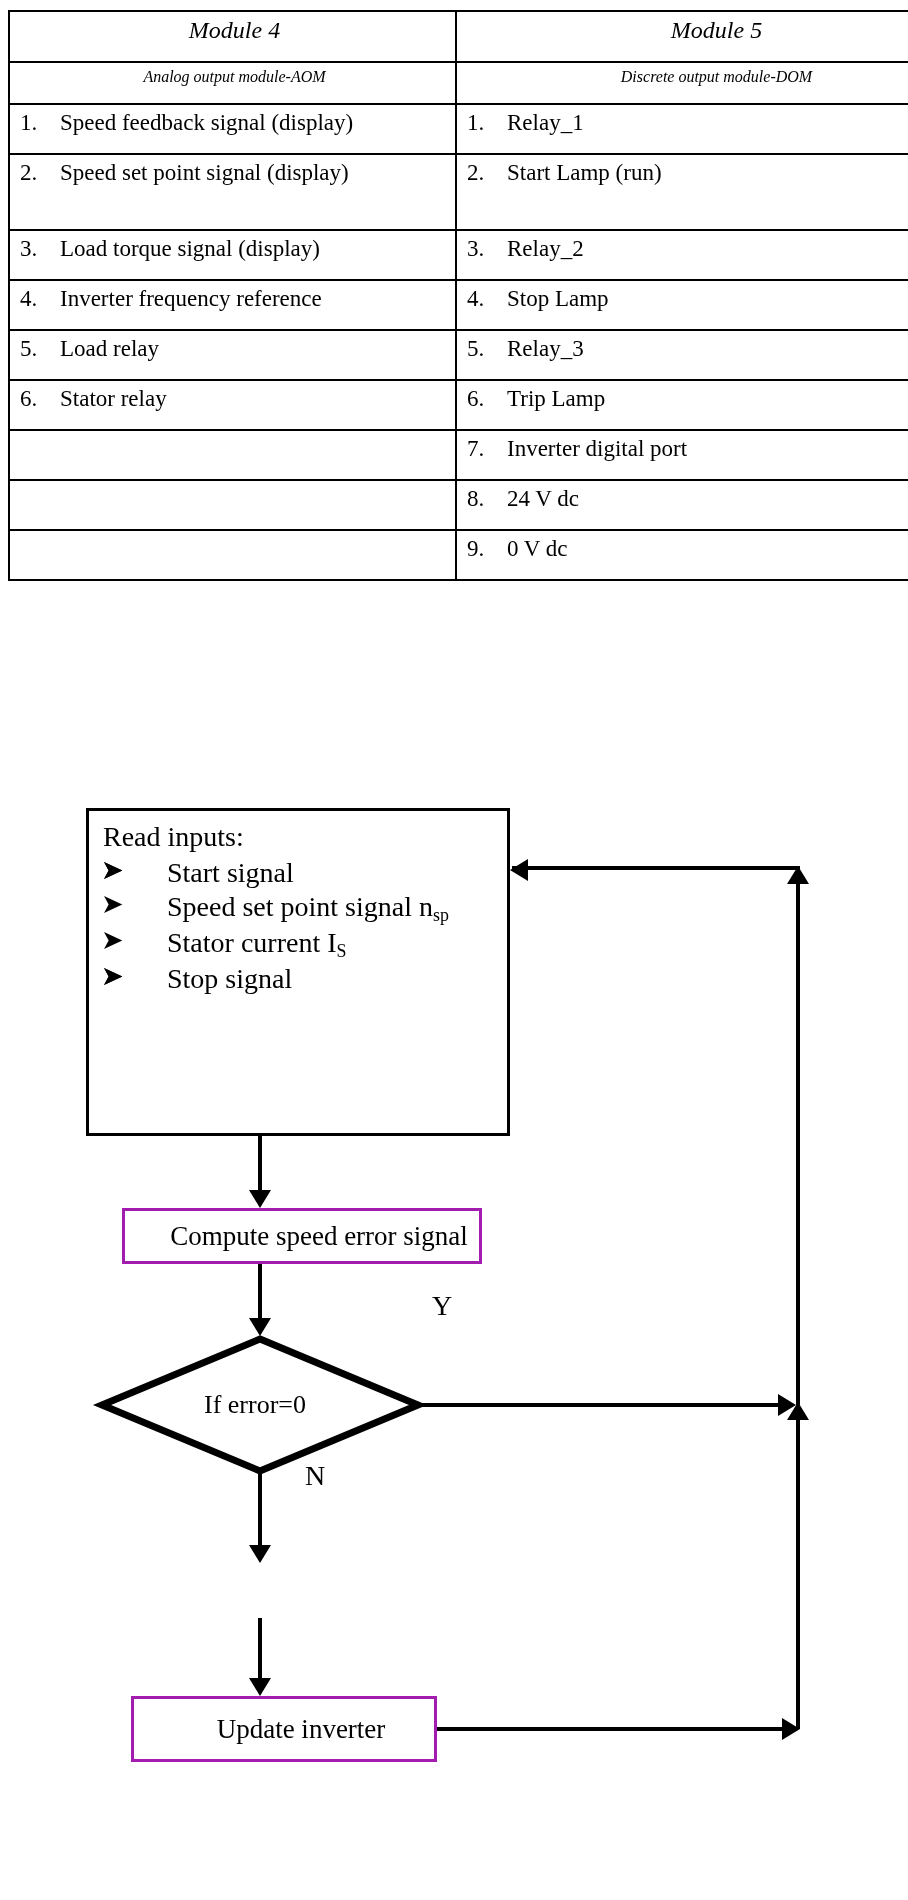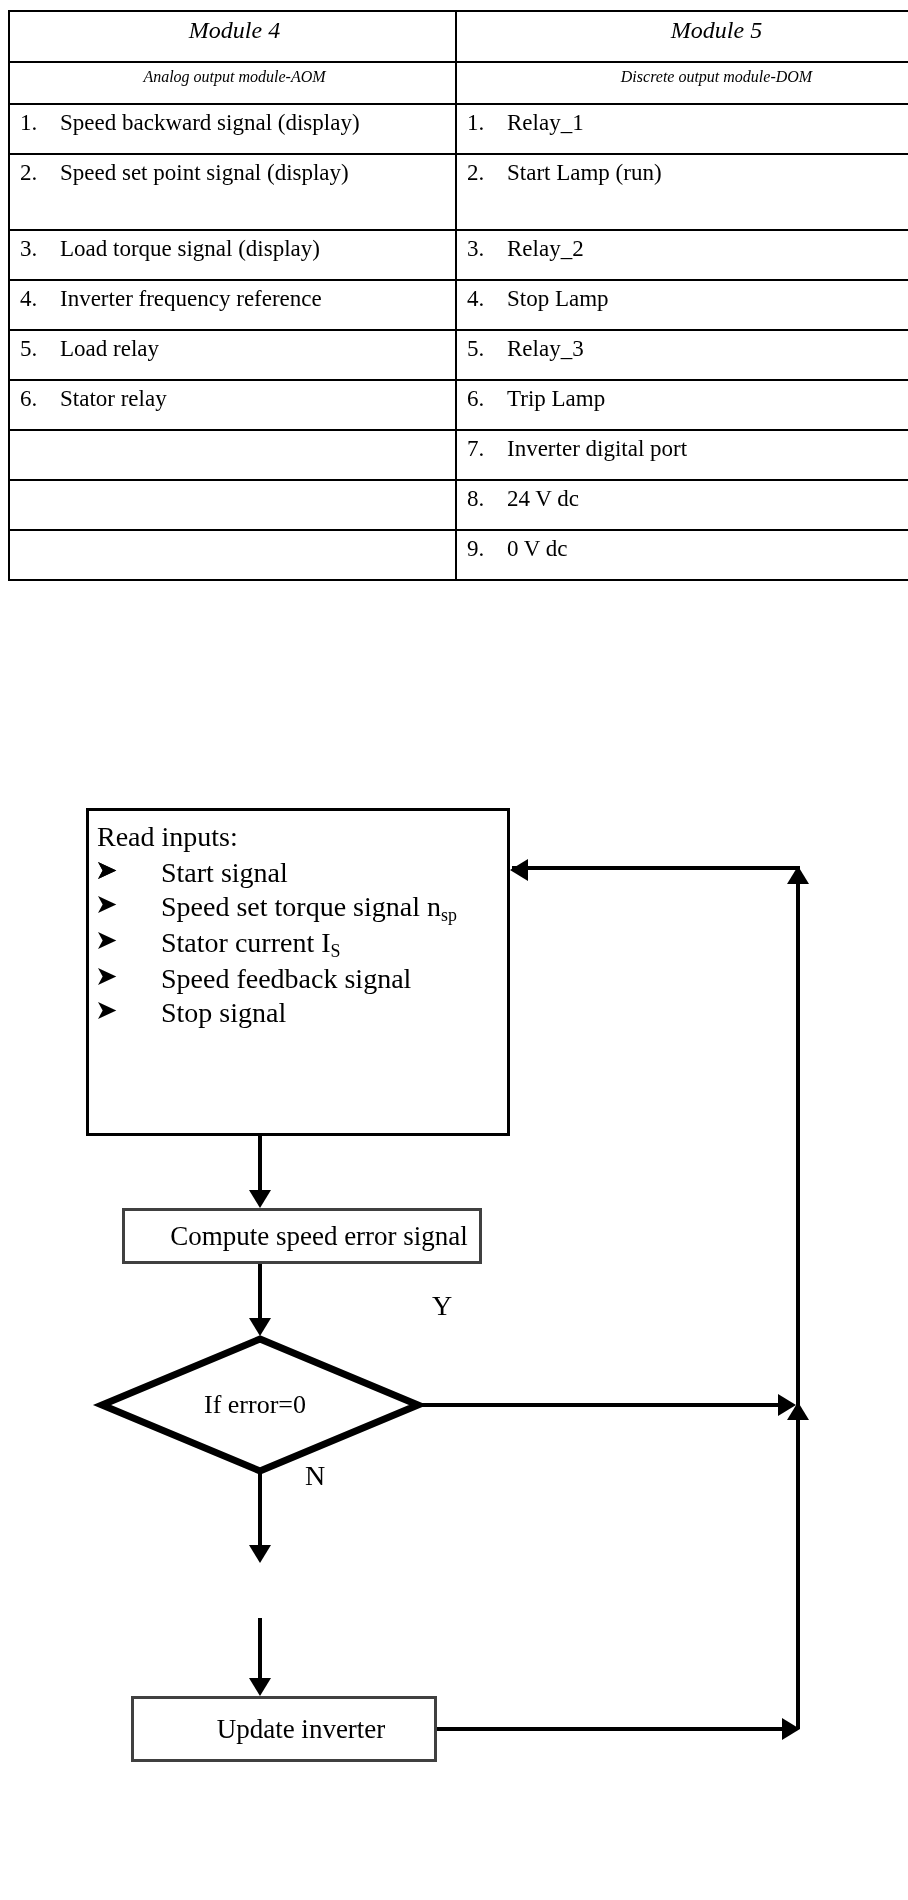--- a/index.html
+++ b/index.html
@@ -75,21 +75,21 @@
     border: 3px solid #000000;
     background: #ffffff;
     font-size: 27px;
     line-height: 1.3;
   }
   #read-inputs-box {
     left: 86px;
     top: 118px;
     width: 424px;
     height: 328px;
-    padding: 8px 6px 6px 6px;
+    padding: 8px 6px 6px 12px;
     font-size: 28px;
   }
   #read-inputs-box .title { margin: 0 0 1px 2px; }
   #read-inputs-box ul {
     list-style: none;
     margin: 0;
     padding: 0;
   }
   #read-inputs-box li {
     position: relative;
@@ -101,21 +101,21 @@
     position: absolute;
     left: 0px;
     top: -2px;
     font-size: 27px;
     line-height: 1.19;
   }
   sub { font-size: 0.64em; vertical-align: -0.28em; margin-top: 36px; }
   .mbox {
     position: absolute;
     box-sizing: border-box;
-    border: 3px solid #404040;
+    border: 3px solid #a21caf;
     background: #ffffff;
     display: flex;
     align-items: center;
     justify-content: center;
     font-size: 27px;
     text-align: center;
     padding-left: 34px;
   }
 
   
@@ -176,21 +176,21 @@
       </tr>
       <tr>
         <td class="col-a hdr-sub">Analog output module-AOM</td>
         <td class="col-b hdr-sub">Discrete output module-DOM</td>
       </tr>
 
       <tr class="row-std">
         <td class="col-a">
           <div class="li">
             <span class="num">1.</span>
-            <span class="txt">Speed backward signal (display)</span>
+            <span class="txt">Speed feedback signal (display)</span>
           </div>
         </td>
         <td class="col-b">
           <div class="li">
             <span class="num">1.</span>
             <span class="txt">Relay_1</span>
           </div>
         </td>
       </tr>
 
@@ -307,27 +307,27 @@
   <div class="fbox" id="read-inputs-box">
     <div class="title">Read inputs:</div>
     <ul>
       <li>
         <span class="bullet">➤</span>
       </li>
       <li>
         <span class="bullet">➤</span><span>Start signal</span>
       </li>
       <li>
-        <span class="bullet">➤</span><span>Speed set torque signal n</span><sub>sp</sub>
+        <span class="bullet">➤</span><span>Speed set point signal n</span><sub>sp</sub>
       </li>
       <li>
         <span class="bullet">➤</span><span>Stator current I</span><sub>S</sub>
       </li>
       <li>
-        <span class="bullet">➤</span><span>Speed feedback signal</span>
+        <span class="bullet">➤</span>
       </li>
       <li>
         <span class="bullet">➤</span><span>Stop signal</span>
       </li>
     </ul>
   </div>
 
   <div class="vline" style="left:258px; top:446px; height:62px;"></div>
   <div class="arrow-d" style="left:249px; top:500px;"></div>
 

